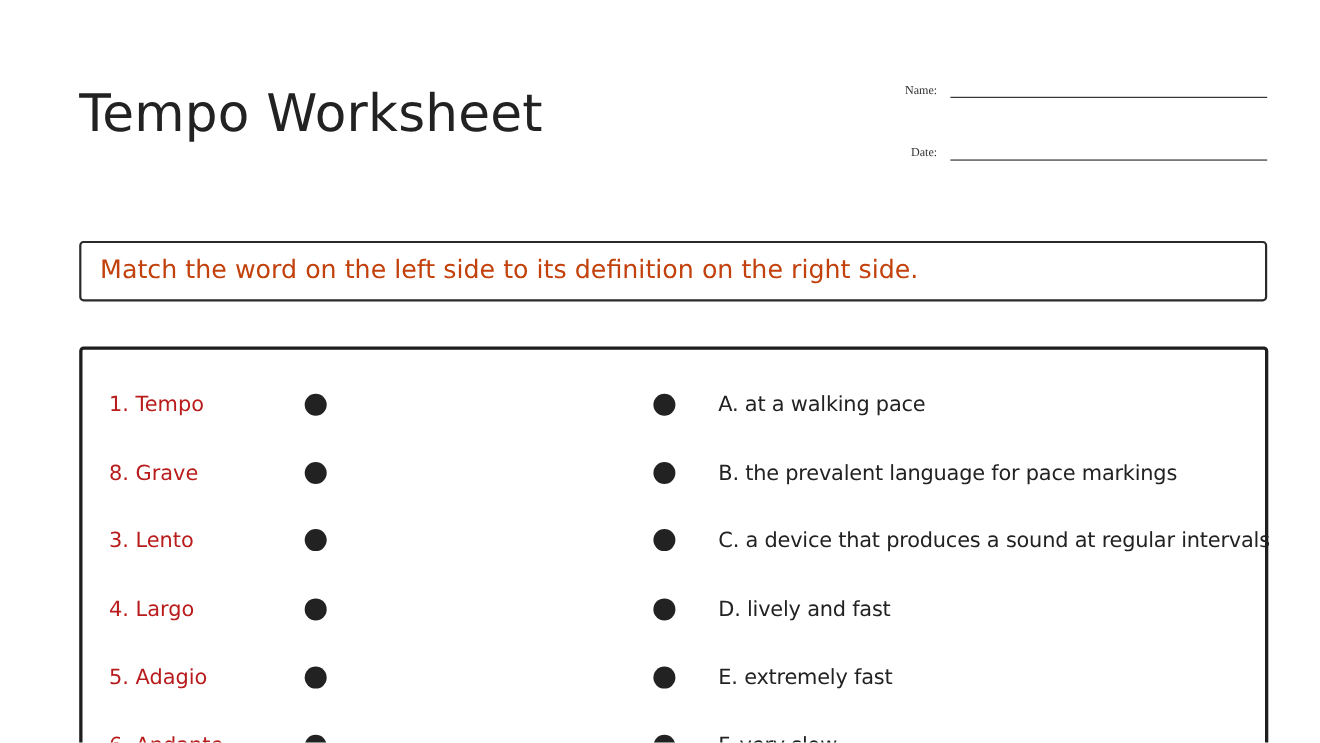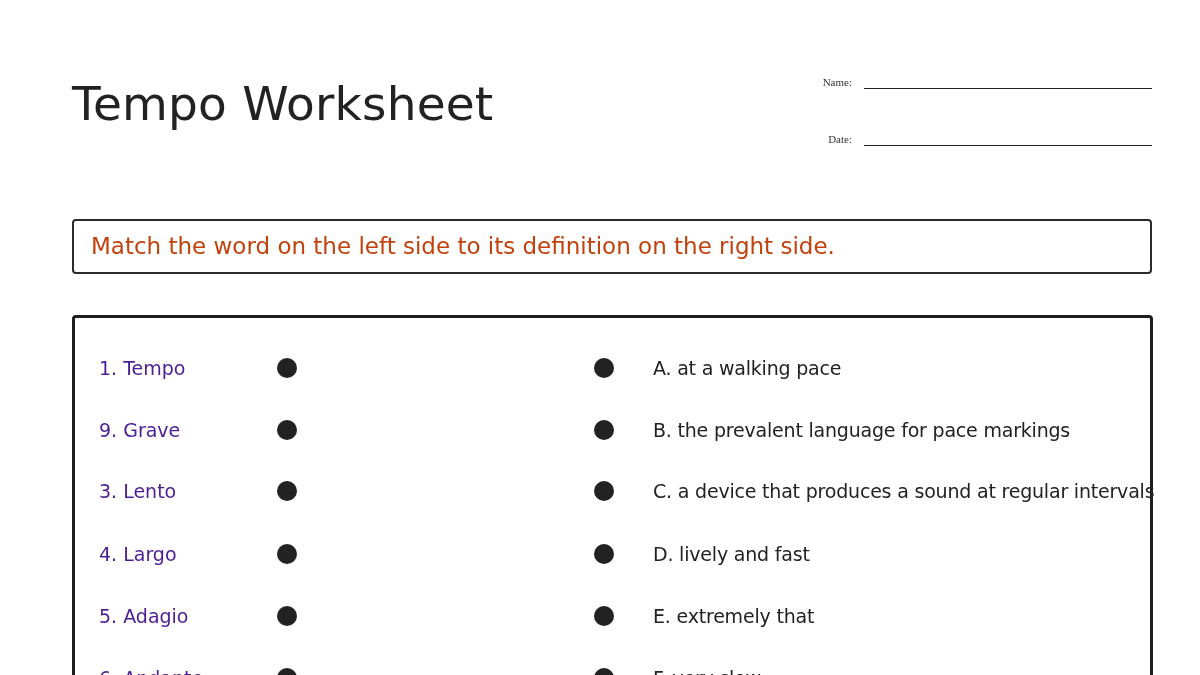--- a/index.html
+++ b/index.html
@@ -88,21 +88,21 @@
       left: 0;
       width: 100%;
       height: 30px;
     }
     .term {
       position: absolute;
       left: 24px;
       top: 0;
       font-size: 19px;
       line-height: 30px;
-      color: #4c1d95;
+      color: #b91c1c;
       white-space: nowrap;
     }
     .dot {
       position: absolute;
       top: 5px;
       width: 20px;
       height: 20px;
       border-radius: 50%;
       background: #222222;
     }
@@ -140,42 +140,42 @@
 </div>
 
 <div class="match-box">
   <div class="row" style="top:35px;">
     <span class="term">1. Tempo</span>
     <span class="dot dot-left"></span>
     <span class="dot dot-right"></span>
     <span class="definition">A. at a walking pace</span>
   </div>
   <div class="row" style="top:97px;">
-    <span class="term">9. Grave</span>
+    <span class="term">8. Grave</span>
     <span class="dot dot-left"></span>
     <span class="dot dot-right"></span>
     <span class="definition">B. the prevalent language for pace markings</span>
   </div>
   <div class="row" style="top:158px;padding-left:16px;">
     <span class="term">3. Lento</span>
     <span class="dot dot-left"></span>
     <span class="dot dot-right"></span>
     <span class="definition">C. a device that produces a sound at regular intervals</span>
   </div>
   <div class="row" style="top:221px;padding-left:42px;">
     <span class="term">4. Largo</span>
     <span class="dot dot-left"></span>
     <span class="dot dot-right"></span>
     <span class="definition">D. lively and fast</span>
   </div>
   <div class="row" style="top:283px;">
     <span class="term">5. Adagio</span>
     <span class="dot dot-left"></span>
     <span class="dot dot-right"></span>
-    <span class="definition">E. extremely that</span>
+    <span class="definition">E. extremely fast</span>
   </div>
   <div class="row" style="top:345px;">
     <span class="term">6. Andante</span>
     <span class="dot dot-left"></span>
     <span class="dot dot-right"></span>
     <span class="definition">F. very slow</span>
   </div>
 </div>
 
 </body></html>

